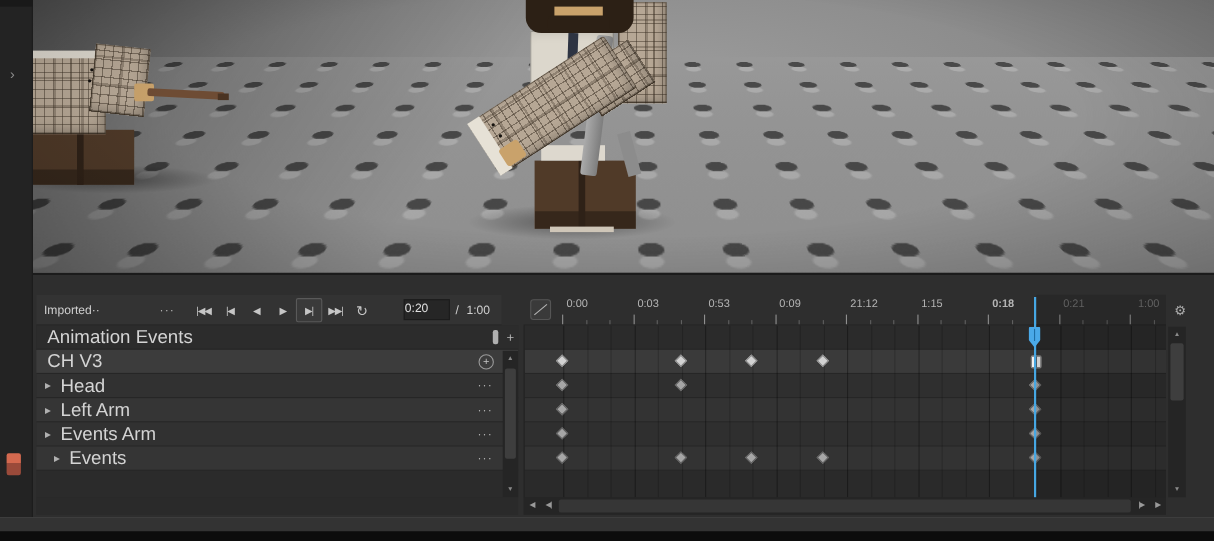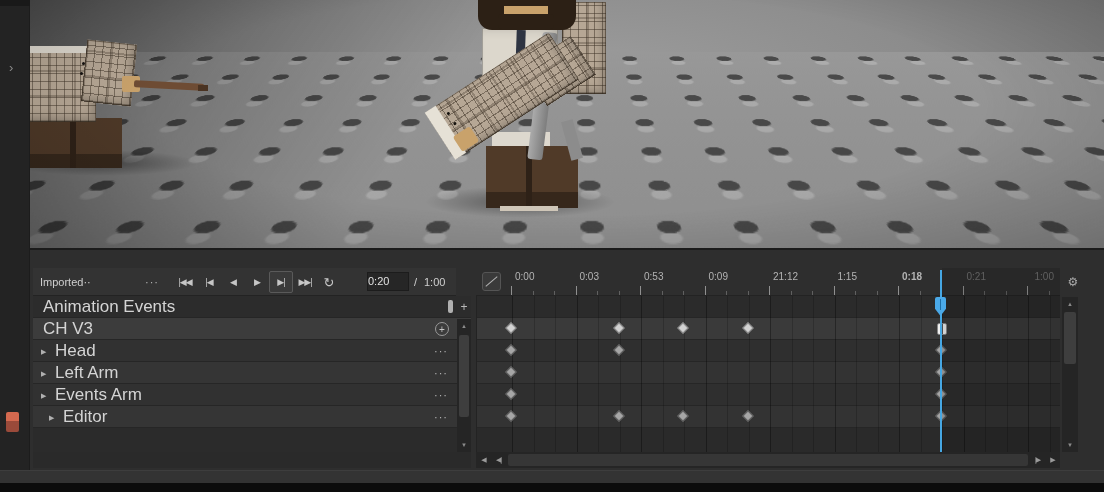--- a/index.html
+++ b/index.html
@@ -287,21 +287,21 @@
         <span class="tlabel">Left Arm</span>
         <button class="dots">···</button>
       </div>
       <div class="trow row4">
         <button class="exp">▶</button>
         <span class="tlabel">Events Arm</span>
         <button class="dots">···</button>
       </div>
       <div class="trow row5">
         <button class="exp ind">▶</button>
-        <span class="tlabel ind">Editor</span>
+        <span class="tlabel ind">Events</span>
         <button class="dots">···</button>
       </div>
     </div>
 
     <div class="timeline" id="timeline">
       <div class="tl-row t0"></div>
       <div class="tl-row t1"></div>
       <div class="tl-row t2"></div>
       <div class="tl-row t3"></div>
       <div class="tl-row t4"></div>

